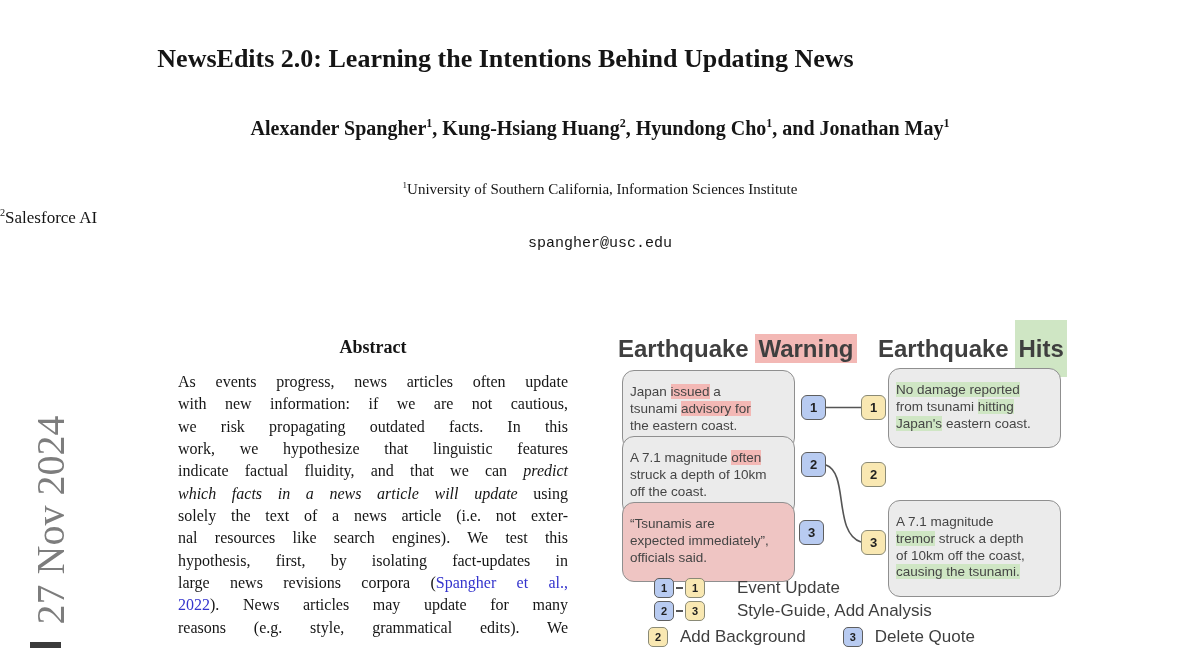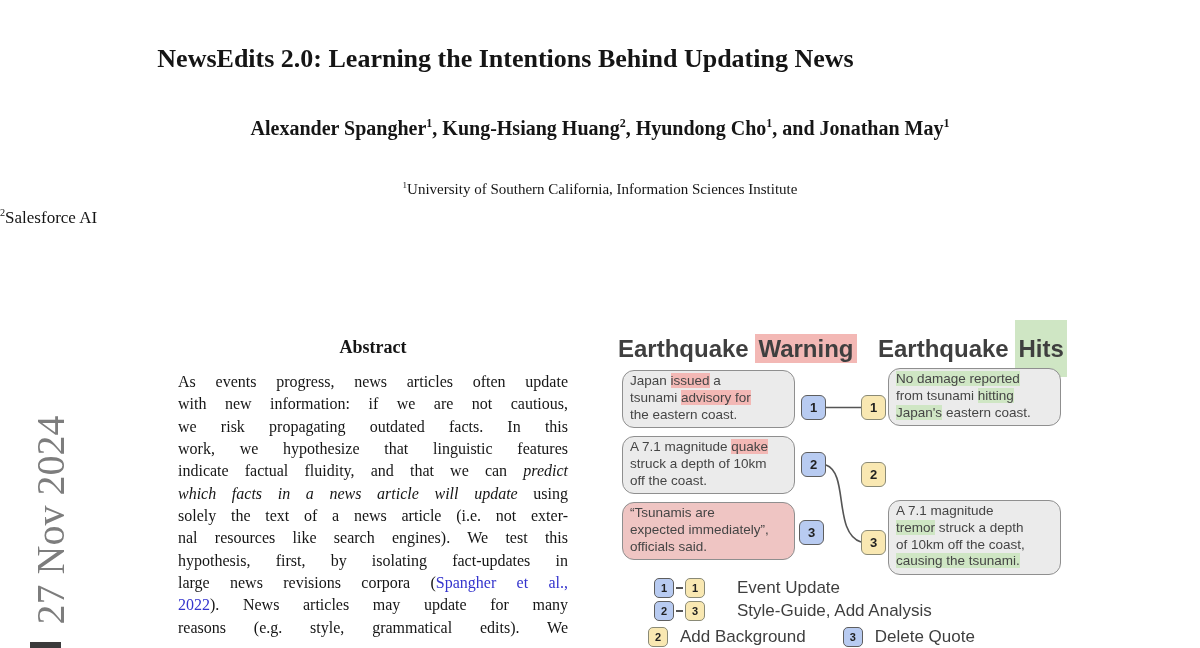--- a/index.html
+++ b/index.html
@@ -36,21 +36,21 @@
   .figure { position:absolute; left:615px; top:335px; width:470px; height:313px;
             font-family:"Liberation Sans", sans-serif; color:var(--figure-text,#3f3f3f); }
   .fig-heading { position:absolute; font-size:24px; font-weight:bold; white-space:nowrap; }
   .fh-left { left:3px; top:0; } .fh-right { left:263px; top:0; }
   .fig-heading .hlp { background:var(--hl-pink,#f3b8b5); padding:1px 3px; }
   .fig-heading .hlg { background:var(--hl-green,#cfe6c4); padding:15px 3px; }
 
   .connectors { position:absolute; left:0; top:0; }
 
   .sbox { position:absolute; width:157px; border:1.5px solid #8f8f8f; border-radius:12px;
-          padding:2px 7px; font-size:13.5px; line-height:16.8px; color:#454545; background:var(--box-gray,#ebebeb); }
+          padding:13px 7px; font-size:13.5px; line-height:16.8px; color:#454545; background:var(--box-gray,#ebebeb); }
   .sbox.pink { background:var(--box-pink,#efc5c3); }
   .sbox.green { background:var(--box-green,#d8e8cf); }
   .lb1 { left:7px;  top:35px;  height:52px; }
   .lb2 { left:7px;  top:101px; height:52px; }
   .lb3 { left:7px;  top:167px; height:52px; }
   .rb1 { left:273px; top:33px;  height:52px; }
   .rb2 { left:273px; top:99px;  height:52px; }
   .rb3 { left:273px; top:165px; height:69px; }
   .bline { white-space:nowrap; }
   .bline .hlp { background:var(--hl-pink,#f3b8b5); }
@@ -79,20 +79,21 @@
 
 <div class="page">
 
   <div class="stamp">27 Nov 2024</div>
   <div class="stamp-frag"></div>
 
   <h1 class="title">NewsEdits 2.0: Learning the Intentions Behind Updating News</h1>
   <div class="authors"><span>Alexander Spangher</span><span class="sup">1</span><span>, Kung-Hsiang Huang</span><span class="sup">2</span><span>, Hyundong Cho</span><span class="sup">1</span><span>, and Jonathan May</span><span class="sup">1</span></div>
   <div class="affil1"><span class="sup">1</span><span>University of Southern California, Information Sciences Institute</span></div>
   <div class="affil2"><span class="sup">2</span><span>Salesforce AI</span></div>
+  <div class="email">spangher@usc.edu</div>
 
   <div class="abs-head">Abstract</div>
   <div class="abstract">
     <div class="abs-line"><span>As events progress, news articles often update</span></div>
     <div class="abs-line"><span>with new information: if we are not cautious,</span></div>
     <div class="abs-line"><span>we risk propagating outdated facts. In this</span></div>
     <div class="abs-line"><span>work, we hypothesize that linguistic features</span></div>
     <div class="abs-line"><span>indicate factual fluidity, and that we can </span><span class="it">predict</span></div>
     <div class="abs-line"><span class="it">which facts in a news article will update</span><span> using</span></div>
     <div class="abs-line"><span>solely the text of a news article (i.e. not exter-</span></div>
@@ -111,21 +112,21 @@
       <line x1="211" y1="72.5" x2="246" y2="72.5" stroke="#555" stroke-width="1.6"></line>
       <path d="M211,130 C234,138 218,198 246,207" stroke="#555" stroke-width="1.6" fill="none"></path>
     </svg>
 
     <div class="sbox gray lb1">
       <div class="bline"><span>Japan </span><span class="hlp">issued</span><span> a</span></div>
       <div class="bline"><span>tsunami </span><span class="hlp">advisory for</span></div>
       <div class="bline"><span>the eastern coast.</span></div>
     </div>
     <div class="sbox gray lb2">
-      <div class="bline"><span>A 7.1 magnitude </span><span class="hlp">quake</span></div>
+      <div class="bline"><span>A 7.1 magnitude </span><span class="hlp">often</span></div>
       <div class="bline"><span>struck a depth of 10km</span></div>
       <div class="bline"><span>off the coast.</span></div>
     </div>
     <div class="sbox pink lb3">
       <div class="bline"><span>“Tsunamis are</span></div>
       <div class="bline"><span>expected immediately”,</span></div>
       <div class="bline"><span>officials said.</span></div>
     </div>
 
     <div class="sbox gray rb1">

